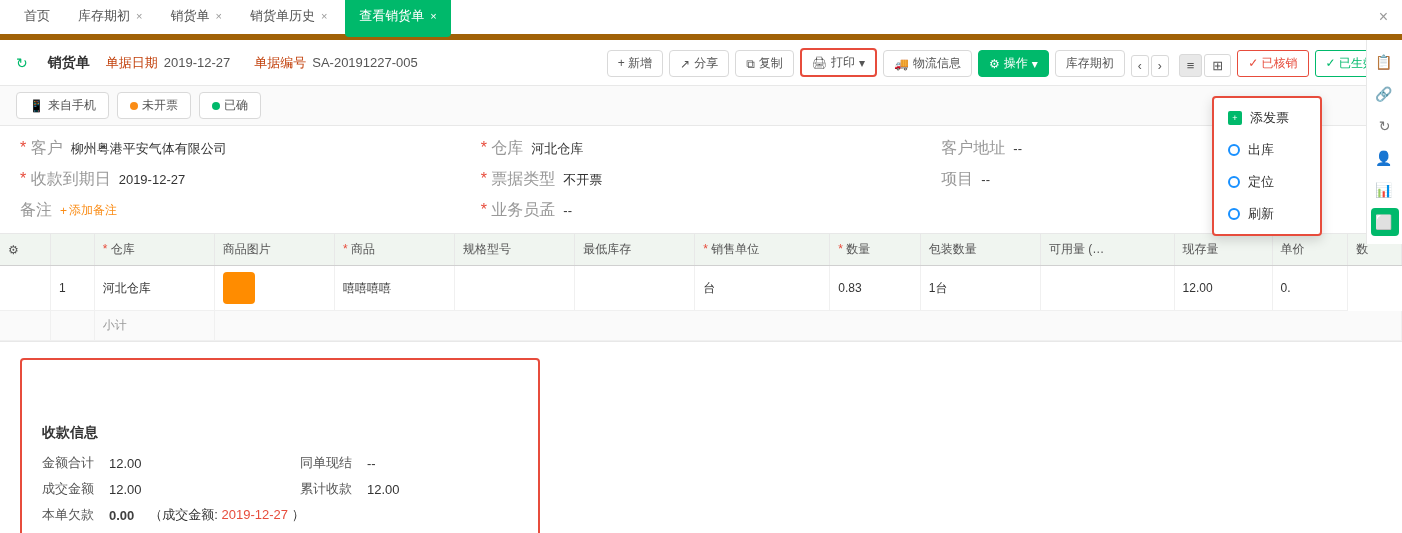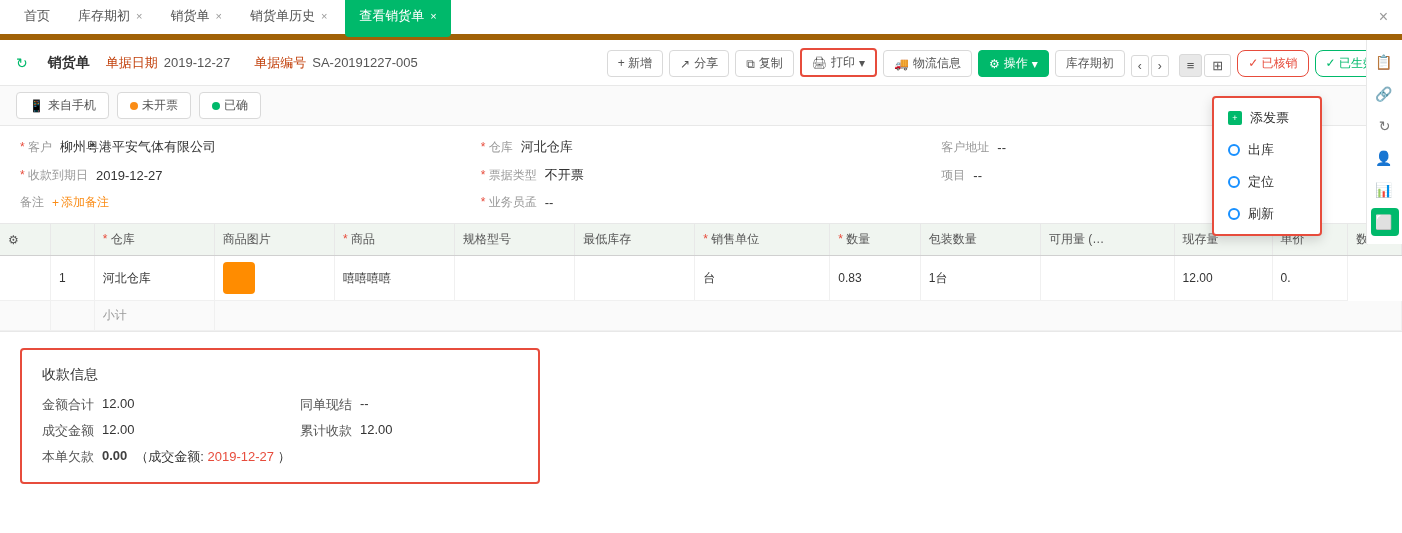--- a/index.html
+++ b/index.html
@@ -45,21 +45,21 @@
     .doc-meta label { color: #c2410c; }
     .doc-actions {
       margin-left: auto; display: flex; align-items: flex-end; gap: 6px;
     }
     .action-btn {
       display: flex; align-items: center; gap: 4px; padding: 4px 10px;
       border: 1px solid #d9d9d9; border-radius: 4px; background: #fff;
       cursor: pointer; font-size: 12px; color: #555; white-space: nowrap;
     }
     .action-btn.active-op { background: #00b96b; color: #fff; border-color: #00b96b; }
-    .btn-status { padding: 4px 10px; border-radius: 8px; font-size: 12px; border: 1px solid; }
+    .btn-status { padding: 4px 10px; border-radius: 3px; font-size: 12px; border: 1px solid; }
     .btn-cancelled { background: #fff; color: #e74c3c; border-color: #e74c3c; }
     .btn-effective { background: #fff; color: #00b96b; border-color: #00b96b; }
 
     
     .toolbar-row {
       display: flex; align-items: center; padding: 6px 16px;
       border-bottom: 1px solid #e8e8e8; background: #fafafa; gap: 8px;
     }
     .toolbar-btn {
       display: flex; align-items: center; gap: 4px; padding: 4px 12px;
@@ -69,21 +69,21 @@
     .toolbar-btn .dot { width: 8px; height: 8px; border-radius: 50%; background: #ccc; display: inline-block; }
     .toolbar-btn .dot.green { background: #00b96b; }
     .toolbar-btn .dot.orange { background: #fa8c16; }
 
     
     .form-area {
       padding: 12px 20px; display: grid; grid-template-columns: 1fr 1fr 1fr;
       gap: 10px 20px; border-bottom: 1px solid #e8e8e8;
     }
     .form-row { display: flex; align-items: center; gap: 8px; }
-    .form-label { color: #999; white-space: nowrap; font-size: 12px; }
+    .form-label { color: #999; white-space: nowrap; font-size: 16px; }
     .form-label.required::before { content: '* '; color: #e74c3c; }
     .form-value { color: #333; font-size: 13px; }
     .add-note { color: #fa8c16; cursor: pointer; font-size: 12px; display: flex; align-items: center; gap: 2px; }
 
     
     .table-wrapper { overflow-x: auto; border-bottom: 1px solid #e8e8e8; }
     table { width: 100%; border-collapse: collapse; font-size: 12px; }
     th {
       background: #f0f5f0; padding: 7px 8px; text-align: left;
       border-right: 1px solid #e8e8e8; border-bottom: 1px solid #d0d0d0;
@@ -104,23 +104,23 @@
     }
 
     
     .payment-section {
       padding: 16px 20px;
     }
     .payment-box {
       border: 2px solid #e74c3c; border-radius: 4px; padding: 16px 20px;
       display: inline-block; min-width: 520px; background: #fff;
     }
-    .payment-title { font-weight: normal; font-size: 14px; margin-bottom: 12px; }
+    .payment-title { font-weight: bold; font-size: 14px; margin-bottom: 12px; margin-top: 48px; }
     .payment-grid { display: grid; grid-template-columns: 1fr 1fr; gap: 8px 40px; }
-    .payment-row { display: flex; align-items: flex-start; gap: 8px; }
+    .payment-row { display: flex; align-items: center; gap: 15px; }
     .payment-label { color: #555; white-space: nowrap; font-size: 13px; }
     .payment-value { color: #333; font-size: 13px; }
     .payment-value.overdue { color: #404040; font-weight: bold; }
     .payment-date { color: #e74c3c; }
 
     
     .right-sidebar {
       position: fixed; right: 0; top: 40px;
       display: flex; flex-direction: column; align-items: center;
       background: #fff; border-left: 1px solid #e8e8e8;

